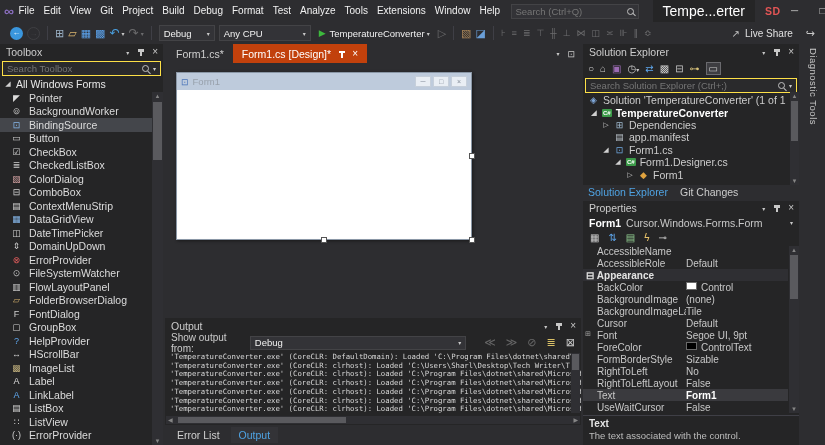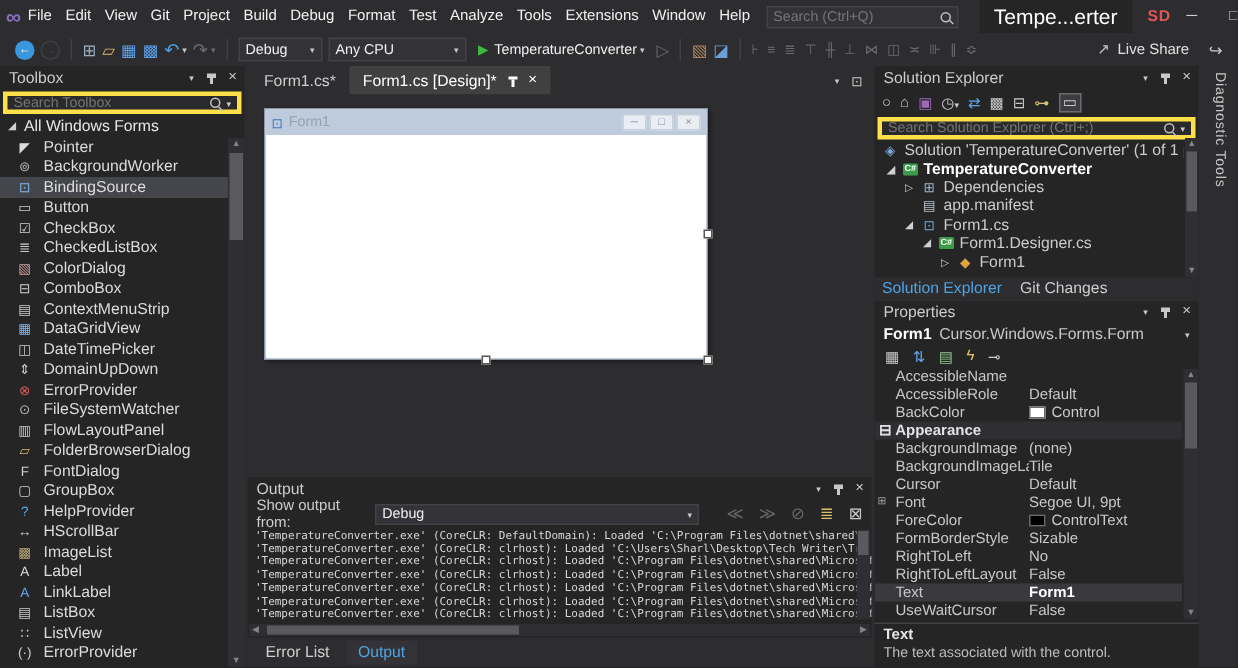--- a/index.html
+++ b/index.html
@@ -40,42 +40,42 @@
   
   #main{display:flex;gap:2px;height:401px}
   .panel{background:#252526}
   .panel-title{height:16px;display:flex;align-items:center;font-size:10.5px;color:#cccccc;padding:0 5px 0 6px;flex:none}
   .pt-icons{margin-left:auto;display:flex;gap:7px;align-items:center;color:#c8c8c8}
   .caret{font-size:6px}
   .xglyph{font-size:10px;line-height:10px}
   .pin{display:inline-block;width:9px;height:8px;position:relative}
   .pin::before{content:"";position:absolute;left:4px;top:3px;width:1.5px;height:5px;background:#c8c8c8}
   .pin::after{content:"";position:absolute;left:1.5px;top:1px;width:6.5px;height:2.5px;background:#c8c8c8}
-  .searchbox{height:15px;margin:1px 2px;background:#2a2a2c;border:3px solid #fde047;display:flex;align-items:center;padding:0 4px;gap:4px;flex:none}
+  .searchbox{height:15px;margin:1px 2px;background:#2a2a2c;border:1px solid #fde047;display:flex;align-items:center;padding:0 4px;gap:4px;flex:none}
   .searchbox input{flex:1;min-width:0;background:transparent;border:none;outline:none;color:#8a8a8a;font-size:9.5px;font-family:"Liberation Sans",sans-serif}
 
   
   #toolbox{width:163px;display:flex;flex-direction:column;position:relative}
   .tbx-group{height:14px;display:flex;align-items:center;gap:4px;padding-left:4px;font-size:10.5px;color:#e8e8e8;flex:none}
   .exp{font-size:7px;color:#d0d0d0;width:8px;text-align:center}
   #toolbox-list{flex:1;overflow:hidden;padding-right:11px}
   .tbx-row{height:13.5px;display:flex;align-items:center;gap:7px;padding-left:11px;font-size:10.5px;color:#dcdcdc}
   .tbx-row.selected{background:#44464b}
   .gicon{width:11px;text-align:center;font-size:9px;flex:none}
   .vscroll{position:absolute;right:0;width:11px;background:#2f2f33;display:block}
   .vscroll .sarrow{position:absolute;left:0;right:0;text-align:center;font-size:6px;color:#858585}
   .vscroll .sarrow.top{top:1px}.vscroll .sarrow.bottom{bottom:1px}
   .vscroll .thumb{position:absolute;left:1px;right:1px;background:#5a5a5e}
   #toolbox .vscroll{top:48px;bottom:0}
 
   
   #center{width:416px;display:flex;flex-direction:column}
   #tabstrip{height:19px;display:flex;background:#2d2d30;padding-left:2px;flex:none}
   .etab{display:flex;align-items:center;padding:0 9px;font-size:10.5px;color:#d0d0d0;gap:6px}
-  .etab.active{background:#404040;color:#fff}
+  .etab.active{background:#c2410c;color:#fff}
   .etab.active .pin::before,.etab.active .pin::after{background:#fff}
   .strip-icons{margin-left:auto;display:flex;gap:8px;align-items:center;color:#c8c8c8;padding-right:6px;font-size:9px}
   #designer{flex:1;position:relative;background:#2d2d30}
   #design-form{position:absolute;left:11px;top:9px;width:296px;height:168px;background:#fdfdfd;border:1px solid #8a97a6;box-shadow:1px 1px 3px rgba(0,0,0,.45)}
   .df-titlebar{height:17px;background:#becbdc;display:flex;align-items:center;padding:0 4px;gap:4px}
   .df-icon{color:#4a74b8;font-size:9px}
   .df-title{color:#98a1ac;font-size:9.5px}
   .df-btns{margin-left:auto;display:flex;gap:2px}
   .df-btns span{width:16px;height:11px;background:#e9eef4;border:1px solid #c6cfda;color:#828b97;font-size:7px;line-height:9px;text-align:center}
   .df-client{position:absolute;top:17px;left:1px;right:1px;bottom:1px;background:#ffffff}
@@ -116,21 +116,21 @@
   #properties{flex:1;display:flex;flex-direction:column;position:relative}
   .prop-objrow{height:15px;display:flex;align-items:center;padding:0 6px;font-size:10.5px;gap:5px;flex:none;background:#252526}
   .prop-objrow b{color:#ffffff}
   .prop-objrow .type{color:#c8c8c8;overflow:hidden;white-space:nowrap;flex:1}
   .prop-objrow .arrow{font-size:6px;color:#c8c8c8}
   .prop-toolbar{height:15px;display:flex;gap:9px;align-items:center;padding:0 7px;font-size:10px;flex:none}
   #prop-grid{flex:1;overflow:hidden;font-size:10px;padding-right:11px}
   .prow{height:12px;display:flex;align-items:center}
   .pname{width:103px;padding-left:14px;color:#c8c8c8;overflow:hidden;white-space:nowrap;position:relative;flex:none}
   .pname .pexp{position:absolute;left:2px;top:0;font-size:7px;color:#a0a0a0}
-  .pval{flex:1;color:#c8c8c8;display:flex;align-items:center;gap:4px;overflow:hidden;white-space:nowrap}
+  .pval{flex:1;color:#c8c8c8;display:flex;gap:4px;overflow:hidden;white-space:nowrap}
   .prow.cat{background:#2f2f33;font-weight:bold;color:#e2e2e2}
   .prow.cat .pname{width:auto;padding-left:3px;color:#e2e2e2}
   .prow.selected{background:#3a3a3e}
   .prow.selected .pval{color:#fff;font-weight:bold}
   .swatch{display:inline-block;width:11px;height:8px;border:1px solid #6a6a6a;flex:none}
   #properties .vscroll{top:45px;bottom:32px;width:10px}
   .prop-desc{height:30px;border-top:1px solid #3f3f46;padding:2px 6px;flex:none;background:#252526}
   .pd-title{font-weight:bold;font-size:10px;color:#e6e6e6}
   .pd-text{font-size:9.5px;color:#bdbdbd;margin-top:1px}
 
@@ -534,29 +534,29 @@
               <span class="pval">
                 <span></span>
               </span>
             </div>
             <div class="prow">
               <span class="pname">AccessibleRole</span>
               <span class="pval">
                 <span>Default</span>
               </span>
             </div>
+            <div class="prow cat">
+              <span class="pname"><span>⊟ </span>Appearance</span>
+            </div>
             <div class="prow">
               <span class="pname">BackColor</span>
               <span class="pval">
                 <span class="swatch" style="background: rgb(255, 255, 255);"></span>
                 <span>Control</span>
               </span>
-            </div>
-            <div class="prow cat">
-              <span class="pname"><span>⊟ </span>Appearance</span>
             </div>
             <div class="prow">
               <span class="pname">BackgroundImage</span>
               <span class="pval">
                 <span>(none)</span>
               </span>
             </div>
             <div class="prow">
               <span class="pname">BackgroundImageLayout</span>
               <span class="pval">

